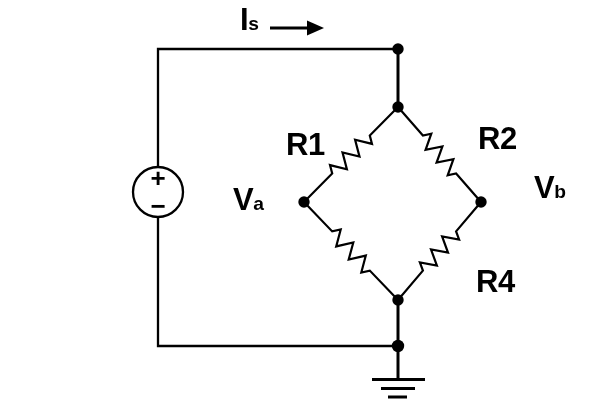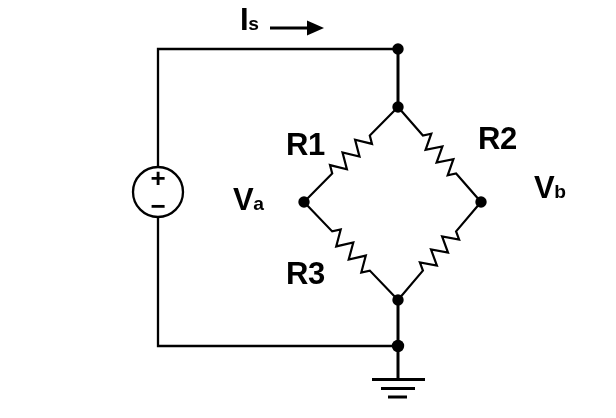--- a/index.html
+++ b/index.html
@@ -77,19 +77,19 @@
 
     <text class="sym" x="158" y="187" text-anchor="middle">+</text>
     <text class="sym" x="158" y="215" text-anchor="middle">−</text>
   </svg>
 
 
   <div class="lbl" style="left:240px; top:4px;"><span>I</span><span class="sub">s</span></div>
 
   <div class="lbl" style="left:286px; top:129px;">R1</div>
   <div class="lbl" style="left:478px; top:123px;">R2</div>
-  <div class="lbl" style="left:286px; top:258px;">R3</div>
+  <div class="lbl" style="left:476px; top:266px;">R4</div>
 
   <div class="lbl" style="left:233px; top:184px;"><span>V</span><span class="sub">a</span></div>
 
   <div class="lbl" style="left:493px; top:172px;margin-left:41px;"><span>V</span><span class="sub">b</span></div>
 
 </div>
 
 </body></html>

